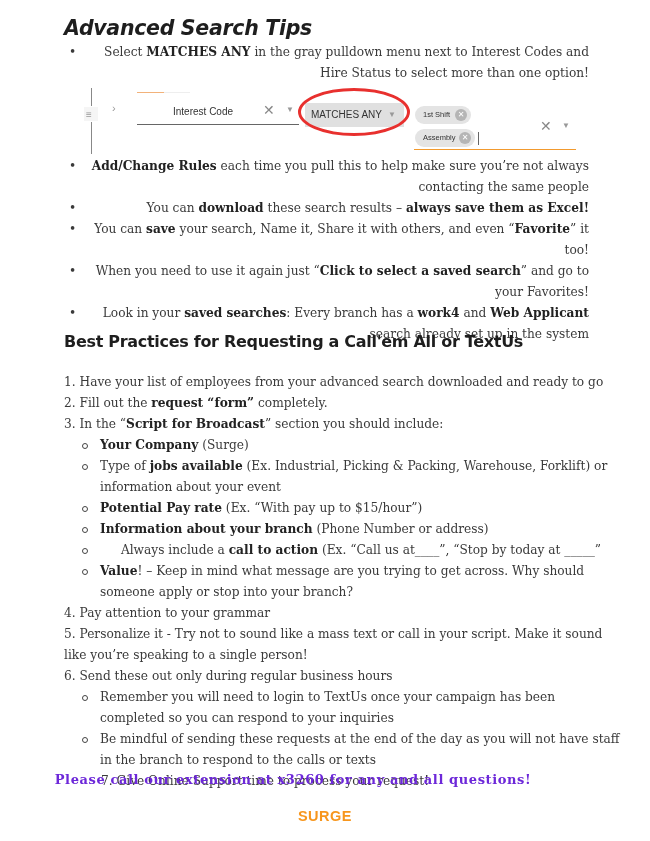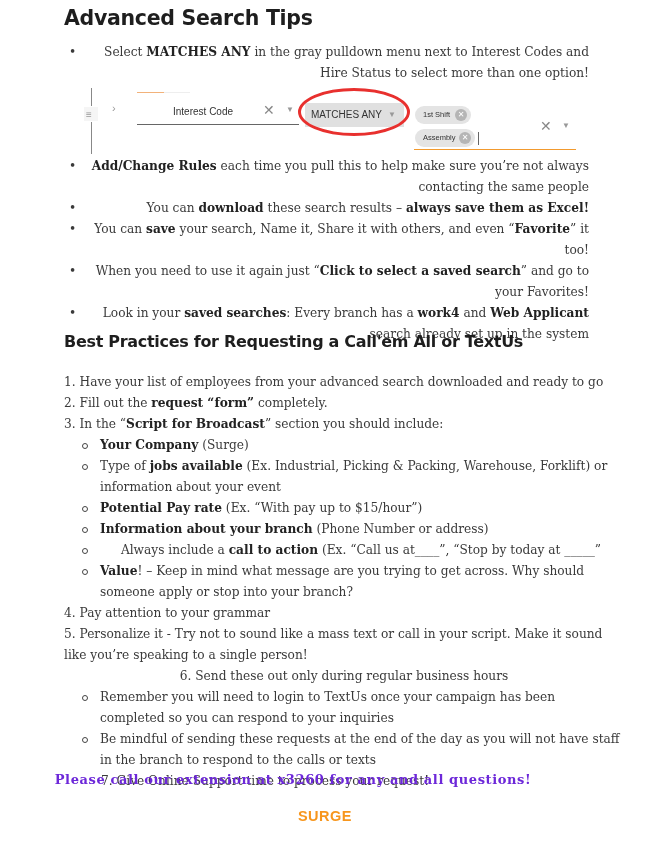--- a/index.html
+++ b/index.html
@@ -1,19 +1,19 @@
 <!DOCTYPE html>
 <html><head>
 <meta charset="utf-8">
 <style>
   html, body { margin: 0; padding: 0; background: #ffffff; }
   body { width: 650px; height: 841px; position: relative; overflow: hidden; color: #3a3a3a; font-family: "DejaVu Serif", serif; }
   .page { position: absolute; left: 0; top: 0; width: 650px; height: 841px; }
   h1 { font-family: "DejaVu Sans", sans-serif; font-weight: bold; color: #1e1e1e; margin: 0; letter-spacing: -0.3px; }
-  .h1a { position: absolute; left: 64px; top: 6px; font-size: 20.5px; }
+  .h1a { position: absolute; left: 64px; top: 16px; font-size: 20.5px; font-style: italic; }
   .h1b { position: absolute; left: 64px; top: 332px; font-size: 16px; }
   b { color: #222; }
   .bul { position: absolute; left: 69px; width: 520px; font-size: 12.2px; line-height: 21px; }
   .bul .dot { position: absolute; left: 0; top: 0; }
   .bul .txt { display: block; padding-left: 15px; text-align: right; }
   .num { position: absolute; left: 64px; width: 560px; font-size: 12.2px; line-height: 21px; white-space: nowrap; }
   .sub { position: absolute; left: 82px; width: 540px; font-size: 12.2px; line-height: 21px; }
   .sub .circ { position: absolute; left: 0; top: 8px; width: 4px; height: 4px; border: 1px solid #444; border-radius: 50%; }
   .sub .txt { display: block; padding-left: 18px; }
   
@@ -135,21 +135,21 @@
       <span class="txt"><span>Always include a </span><b>call to action</b><span> (Ex. “Call us at____”, “Stop by today at _____”</span></span>
     </div>
   <div class="sub" style="top:561px;">
       <span class="circ"></span>
       <span class="txt"><b>Value</b><span>! – Keep in mind what message are you trying to get across. Why should someone apply or stop into your branch?</span></span>
     </div>
 
   <div class="num" style="top:603px;">4. Pay attention to your grammar</div>
   <div class="num" style="top:624px;">5. Personalize it - Try not to sound like a mass text or call in your script. Make it sound</div>
   <div class="num" style="top:645px;">like you’re speaking to a single person!</div>
-  <div class="num" style="top:666px;text-align:center;">6. Send these out only during regular business hours</div>
+  <div class="num" style="top:666px;">6. Send these out only during regular business hours</div>
 
   <div class="sub" style="top:687px;">
       <span class="circ"></span>
       <span class="txt">Remember you will need to login to TextUs once your campaign has been completed so you can respond to your inquiries</span>
     </div>
   <div class="sub" style="top:729px;">
       <span class="circ"></span>
       <span class="txt">Be mindful of sending these requests at the end of the day as you will not have staff in the branch to respond to the calls or texts</span>
     </div>
 

